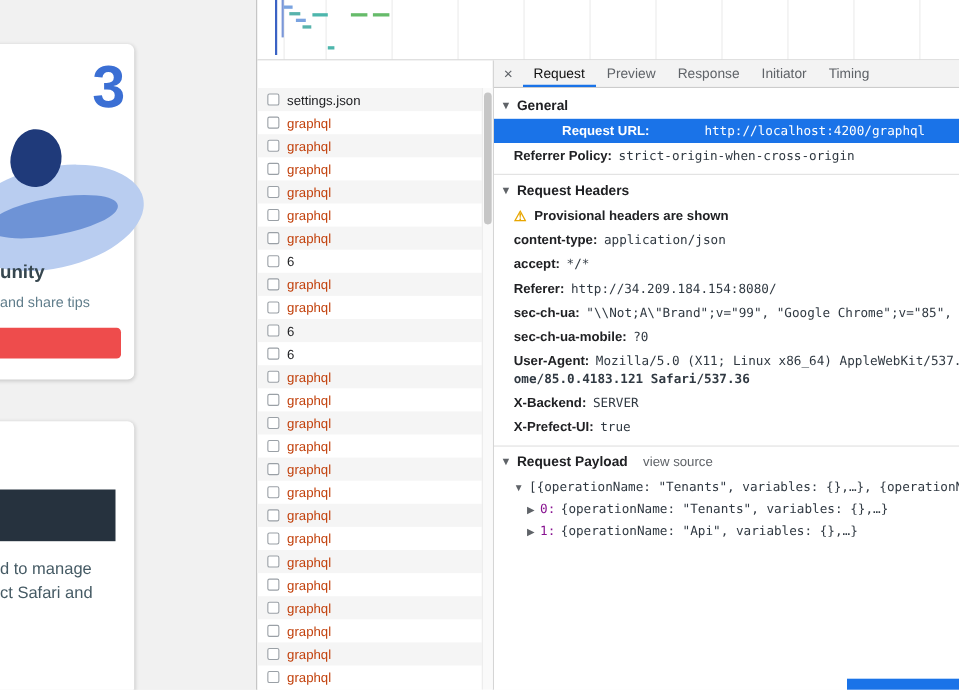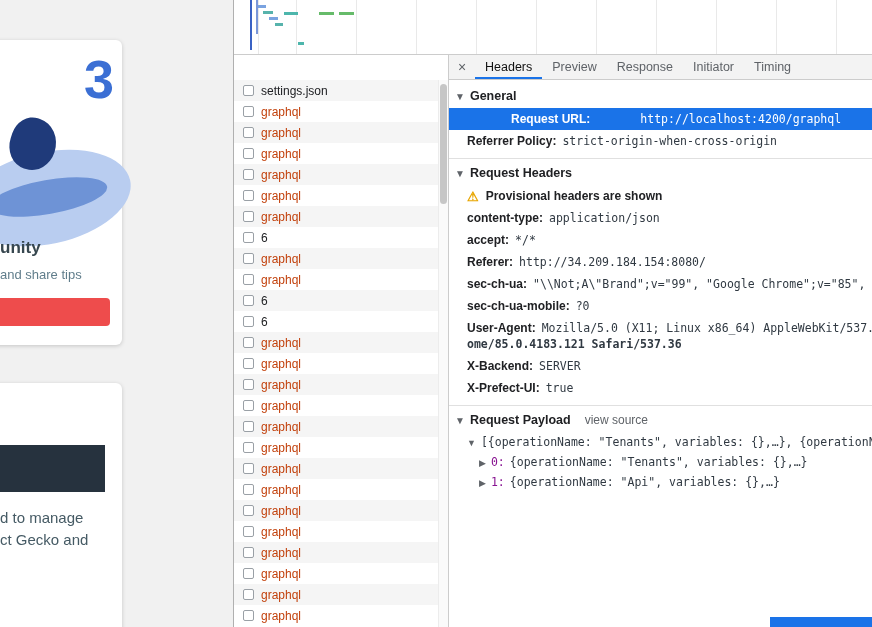--- a/index.html
+++ b/index.html
@@ -90,21 +90,21 @@
     <div class="illus-light"></div>
     <div class="illus-dark"></div>
     <div class="illus-mid"></div>
     <div class="c1-title">unity</div>
     <div class="c1-sub">and share tips</div>
     <button class="c1-btn"></button>
   </div>
   <div class="card card2">
     <div class="c2-img"></div>
     <div class="c2-line1">d to manage</div>
-    <div class="c2-line2">ct Gecko and</div>
+    <div class="c2-line2">ct Safari and</div>
   </div>
 </div>
 
 <div class="devtools">
 
   <div class="overview">
     <span class="mark mk-v1"></span>
     <span class="mark mk-v2"></span>
     <span class="mark mk-a"></span>
     <span class="mark mk-b"></span>
@@ -224,21 +224,21 @@
         </div>
     </div>
     <div class="v-scrollbar">
         <div class="v-thumb"></div>
       </div>
   </div>
 
   <div class="details">
     <div class="tabbar">
       <div class="close-btn">×</div>
-      <div class="tab active">Headers</div>
+      <div class="tab active">Request</div>
       <div class="tab">Preview</div>
       <div class="tab">Response</div>
       <div class="tab">Initiator</div>
       <div class="tab">Timing</div>
     </div>
 
     <div class="dcontent">
 
       <div class="section-header">
         <span class="caret">▼</span>

